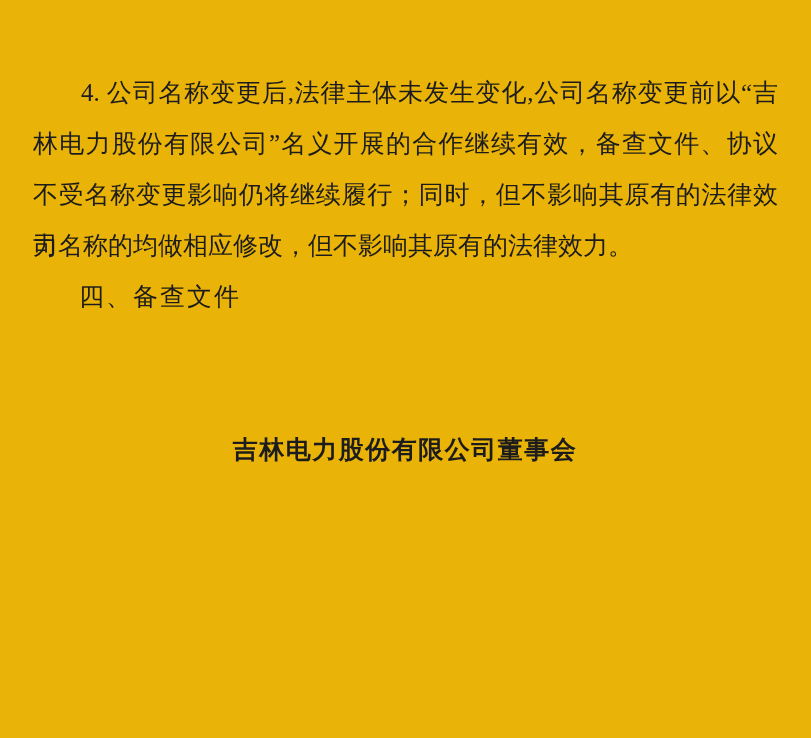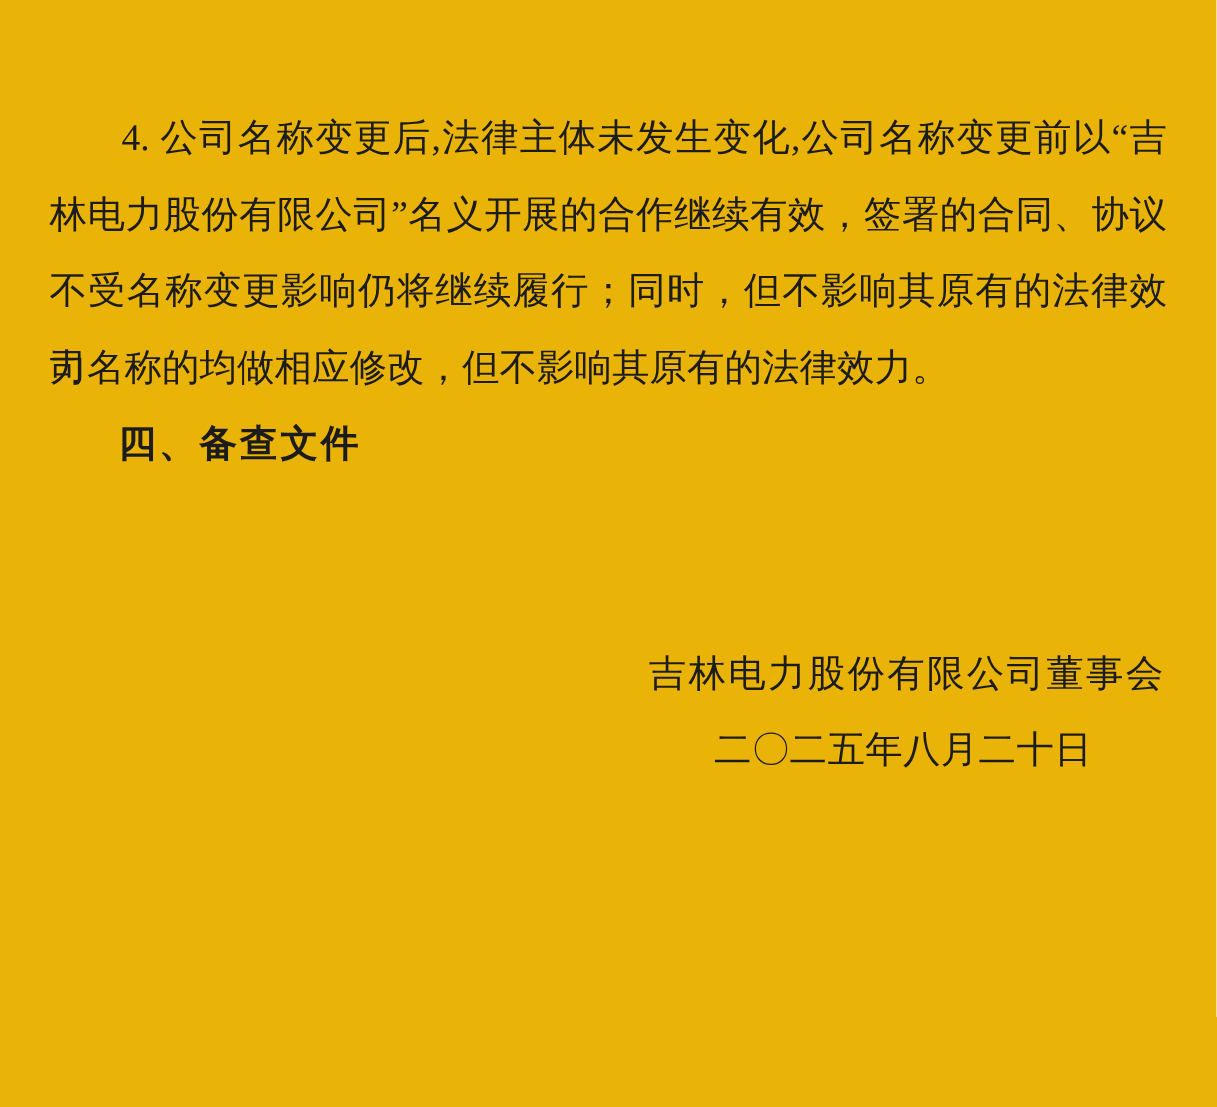--- a/index.html
+++ b/index.html
@@ -26,56 +26,56 @@
   .justify {
     text-align: justify;
     text-align-last: justify;
   }
   .indent {
     text-indent: 48px;
   }
   .heading {
     height: 51px;
     font-family: "Liberation Sans", "DejaVu Sans", sans-serif;
-    font-weight: bold;
+    font-weight: normal;
     text-indent: 46px;
     letter-spacing: 2px;
   }
   .closing {
     margin-top: 51px; 
   }
   .signature {
     margin-top: 102px; 
-    text-align: right;
+    text-align: center;
+    font-weight: bold;
   }
   .sig-company {
     height: 51px;
     letter-spacing: 1.5px;
     padding-right: 1px;
   }
   .sig-date {
     height: 51px;
     padding-right: 50px;
     letter-spacing: 0.2px;
   }
 </style>
 </head>
 <body>
 
 <div class="page">
 
   <div>
     <div class="line justify indent">4. 公司名称变更后,法律主体未发生变化,公司名称变更前以“吉</div>
-    <div class="line justify">林电力股份有限公司”名义开展的合作继续有效，签署的合同、协议</div>
+    <div class="line justify">林电力股份有限公司”名义开展的合作继续有效，备查文件、协议</div>
     <div class="line justify">不受名称变更影响仍将继续履行；同时，但不影响其原有的法律效力</div>
     <div class="line">司名称的均做相应修改，但不影响其原有的法律效力。</div>
   </div>
 
   <div class="heading">四、备查文件</div>
 
 
 
   <div class="signature">
     <div class="sig-company">吉林电力股份有限公司董事会</div>
-    <div class="sig-date">二〇二五年八月二十日</div>
   </div>
 
 </div>
 
 </body></html>

